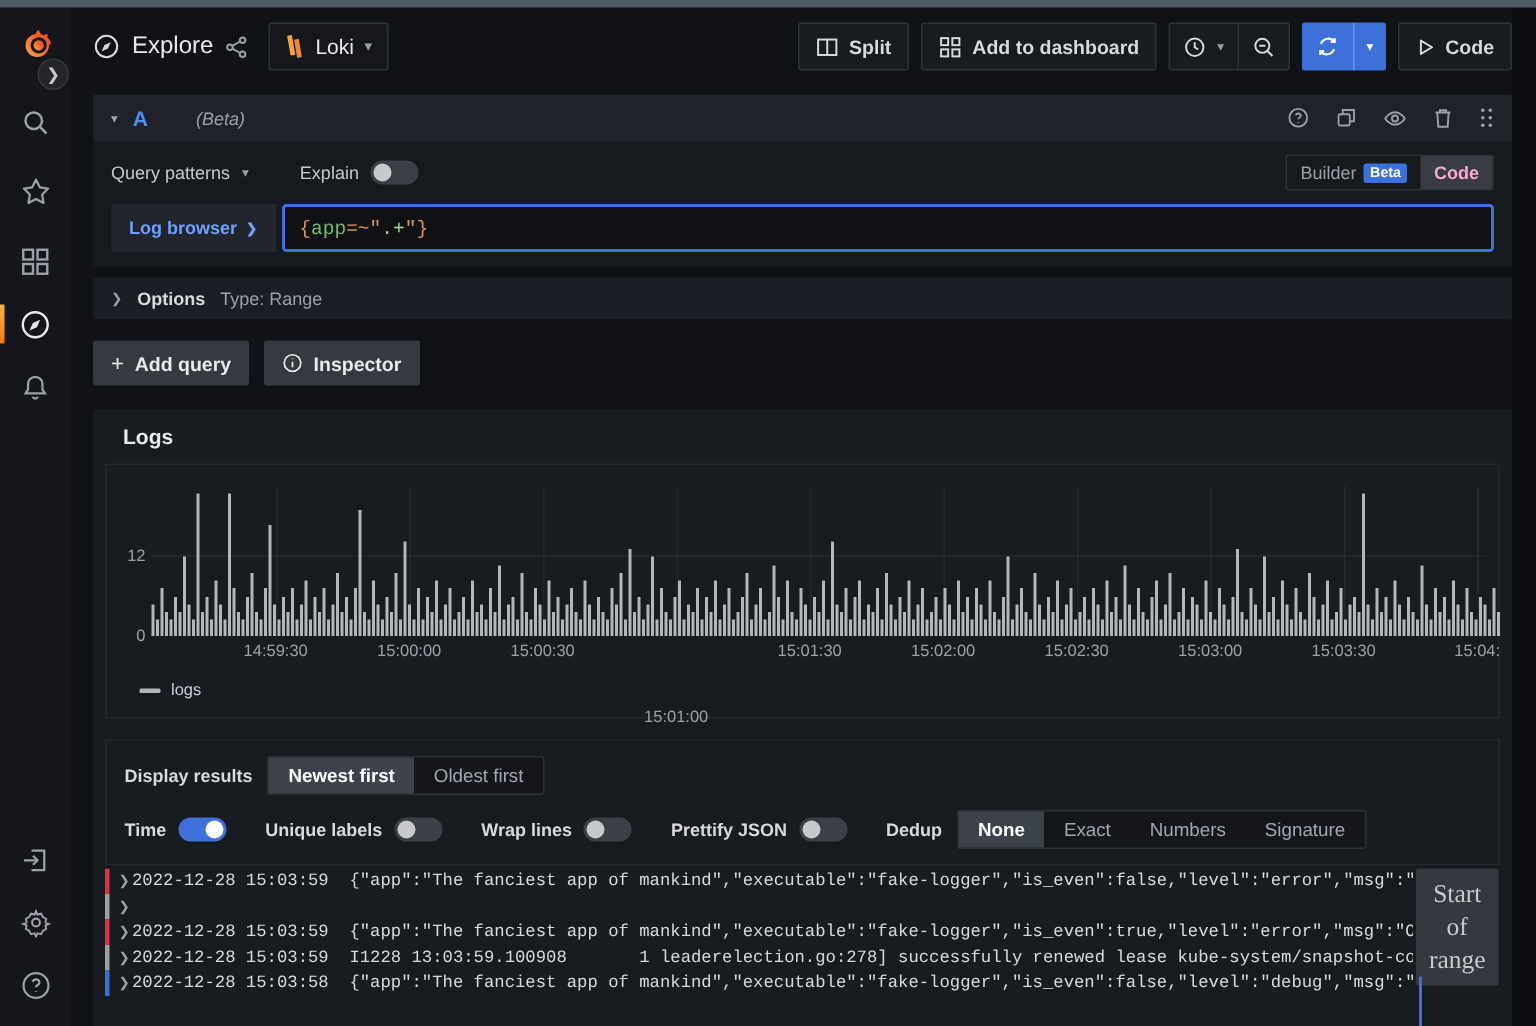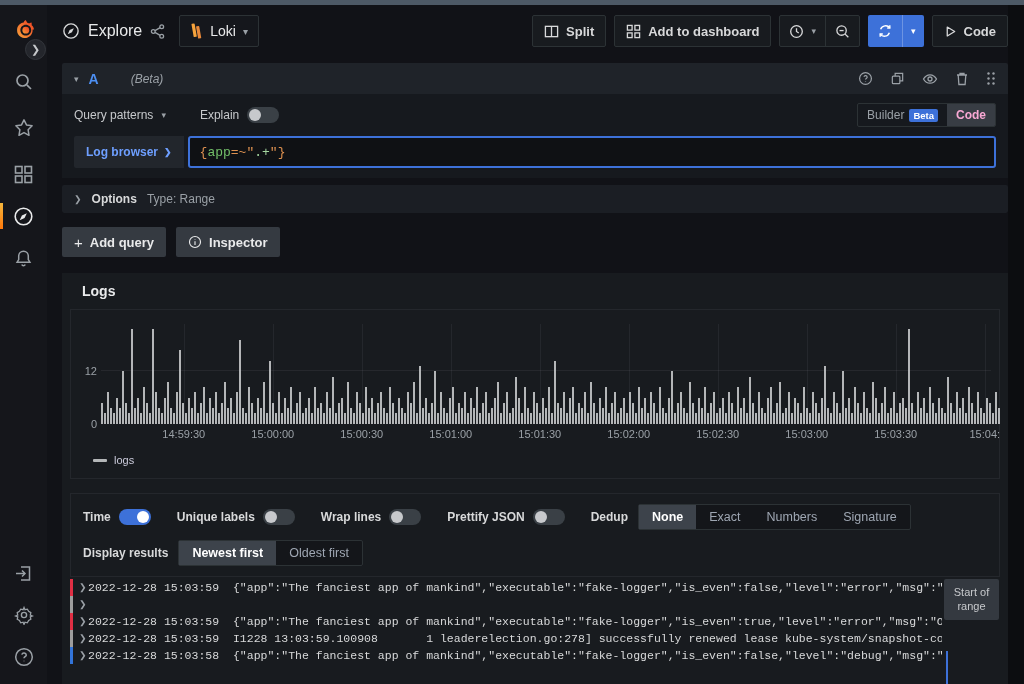--- a/index.html
+++ b/index.html
@@ -125,22 +125,22 @@
   .meta-gap { width:30px; }
 
   .logs-area { display:flex; margin:2px 0 0 4px; height:130px; }
   .log-rows { flex:1; overflow:hidden; }
   .log-row { display:flex; align-items:stretch; height:17px; cursor:pointer; }
   .level-bar { width:3px; flex:0 0 auto; margin-right:6px; }
   .row-caret { color:#9aa0a6; font-size:9px; line-height:17px; width:9px; flex:0 0 auto; cursor:pointer; }
   .row-text { font-family:"Liberation Mono","DejaVu Sans Mono",monospace; font-size:11.5px; line-height:17px; white-space:pre; color:#d8d9da; }
   .log-nav { width:60px; flex:0 0 auto; position:relative; margin-left:2px; }
   .sor-btn {
-    width:55px; background:#343940; color:#c7c9cc; font-size:11px; line-height:1.3; text-align:center;
-    padding:6px 3px; border-radius:2px; cursor:pointer;
+    width:55px; background:#343940; color:#c7c9cc; font-size:17px; line-height:1.3; text-align:center;
+    padding:6px 3px; border-radius:2px; cursor:pointer;font-family:Liberation Serif, serif;
   }
   .nav-line { position:absolute; left:2px; top:72px; bottom:-10px; width:2px; background:#3d71d9; }
 </style>
 </head>
 <body>
 
 <div class="top-strip"></div>
 <div class="right-gutter"></div>
 
 <nav class="sidebar">
@@ -729,35 +729,42 @@
           <div class="gridline-v" style="left: 89.3%;"></div>
           <div class="gridline-v" style="left: 99.3%;"></div>
           <div class="ylab" style="left: -26px; bottom: calc(0% - 6px);">0</div>
           <div class="gridline-h" style="bottom: 52.6316%;"></div>
           <div class="ylab" style="left: -26px; bottom: calc(52.6316% - 6px);">12</div>
         </div>
       <div class="xlabels" id="xlabels">
           <span class="xlab" style="left: 9.3%;">14:59:30</span>
           <span class="xlab" style="left: 19.3%;">15:00:00</span>
           <span class="xlab" style="left: 29.3%;">15:00:30</span>
-          <span class="xlab" style="left: 39.3%;">15:01:00</span>
+          <span class="xlab" style="left: 39.3%; margin-top: 44px;">15:01:00</span>
           <span class="xlab" style="left: 49.3%;">15:01:30</span>
           <span class="xlab" style="left: 59.3%;">15:02:00</span>
           <span class="xlab" style="left: 69.3%;">15:02:30</span>
           <span class="xlab" style="left: 79.3%;">15:03:00</span>
           <span class="xlab" style="left: 89.3%;">15:03:30</span>
           <span class="xlab" style="left: 99.3%;">15:04:</span>
         </div>
       <div class="legend">
         <span class="swatch"></span>
         <span class="lbl">logs</span>
       </div>
     </div>
 
     <div class="controls-box">
+      <div class="ctrl-row">
+        <span class="ctrl-label">Display results</span>
+        <div class="radio-group" id="display-group">
+            <div class="opt sel">Newest first</div>
+            <div class="opt">Oldest first</div>
+          </div>
+      </div>
       <div class="ctrl-row">
         <div id="toggles" style="display:flex;align-items:center;">
             <div class="ctrl-item">
               <span class="ctrl-label">Time</span>
               <div class="toggle on">
                 <div class="knob"></div>
               </div>
             </div>
             <div class="ctrl-item">
               <span class="ctrl-label">Unique labels</span>
@@ -779,27 +786,20 @@
             </div>
           </div>
         <span class="ctrl-label">Dedup</span>
         <div class="radio-group" id="dedup-group">
             <div class="opt sel">None</div>
             <div class="opt">Exact</div>
             <div class="opt">Numbers</div>
             <div class="opt">Signature</div>
           </div>
       </div>
-      <div class="ctrl-row">
-        <span class="ctrl-label">Display results</span>
-        <div class="radio-group" id="display-group">
-            <div class="opt sel">Newest first</div>
-            <div class="opt">Oldest first</div>
-          </div>
-      </div>
     </div>
 
 
     <div class="logs-area">
       <div class="log-rows" id="log-rows">
           <div class="log-row">
             <div class="level-bar" style="background: rgb(224, 47, 68);"></div>
             <div class="row-caret">❯</div>
             <div class="row-text">2022-12-28 15:03:59  {"app":"The fanciest app of mankind","executable":"fake-logger","is_even":false,"level":"error","msg":"Oh no! this is an</div>
           </div>

